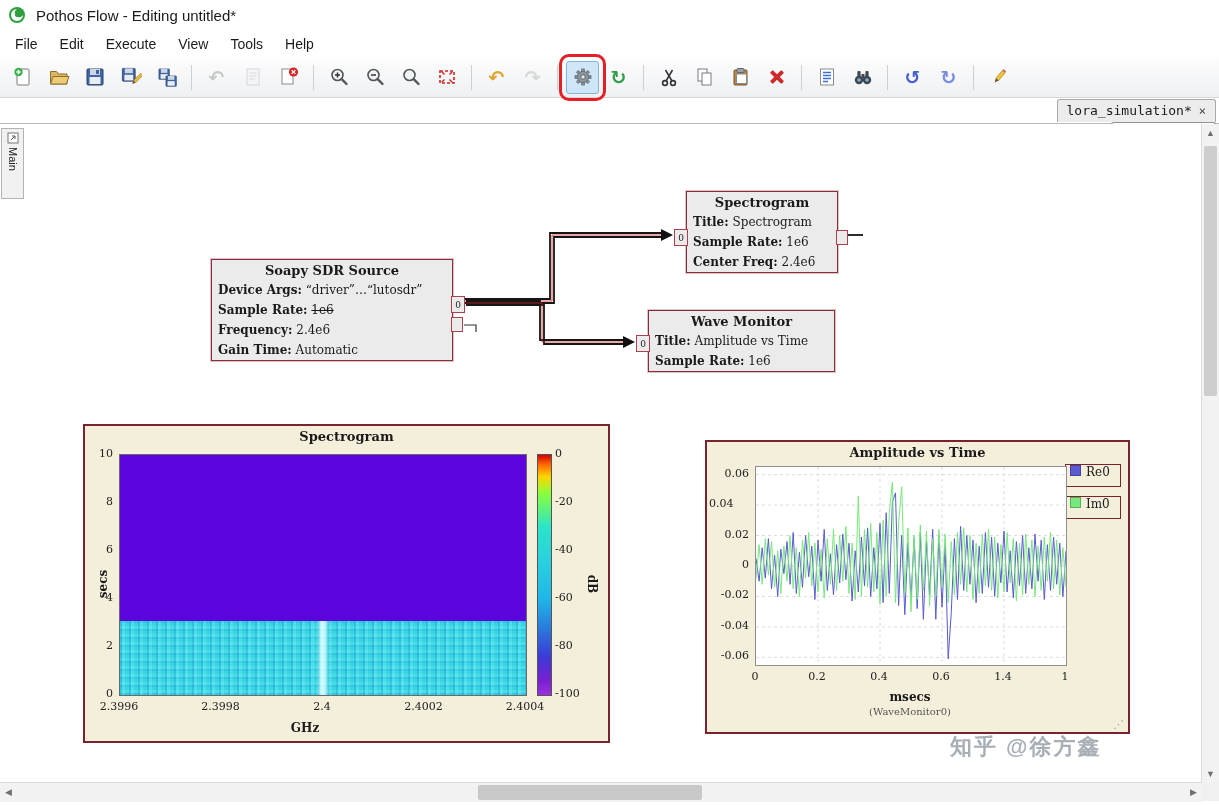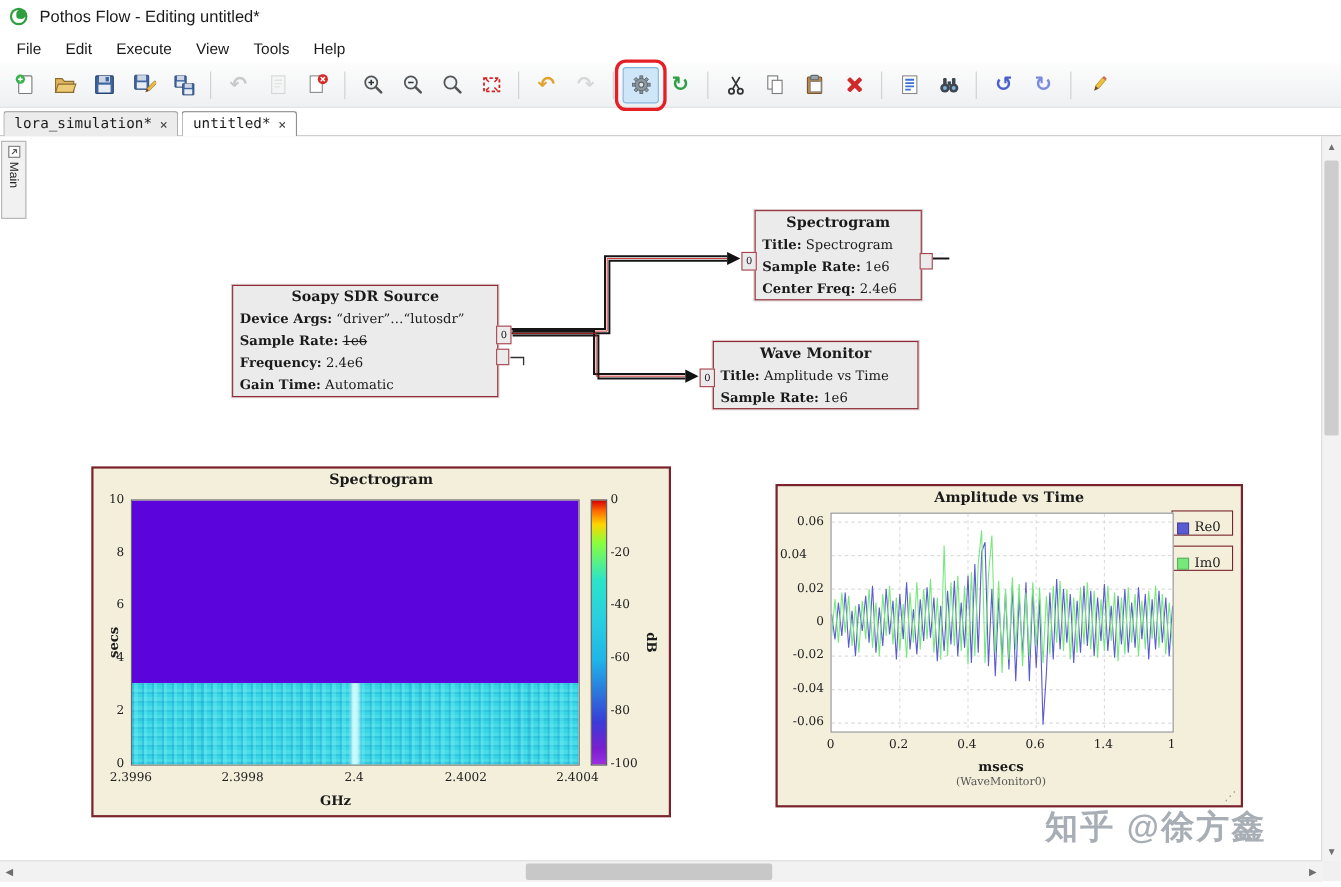--- a/index.html
+++ b/index.html
@@ -14,21 +14,21 @@
   .toolbar{height:40px;border-bottom:1px solid #d6d6d6;background:linear-gradient(#fdfdfd,#eef0f2);
     display:flex;align-items:center;padding:0 6px;gap:3px;}
   .tbtn{width:31px;height:31px;display:flex;align-items:center;justify-content:center;border-radius:3px;border:1px solid transparent;}
   .tbtn.disabled{opacity:.5;}
   .tbtn.active{background:#cfe6f8;border:1px solid #85b6e0;}
   .tbtn.annotated{outline:3px solid #e41f25;outline-offset:4px;}
   .tsep{width:1px;height:25px;background:#cfcfcf;margin:0 5px;}
   .glyph{font-size:19px;font-weight:bold;line-height:1;font-family:"DejaVu Sans",sans-serif;}
 
   
-  .tabbar{height:25px;border-bottom:1px solid #b8b8b8;display:flex;align-items:flex-end;padding-left:3px;background:#fff;}
+  .tabbar{height:25px;border-bottom:1px solid #b8b8b8;display:flex;align-items:flex-end;padding-left:3px;background:#fff;flex-direction:column;}
   .tab{font-family:"DejaVu Sans Mono",monospace;font-size:13px;display:flex;align-items:center;gap:7px;
     padding:3px 9px 4px 9px;border:1px solid #a8a8a8;border-bottom:none;border-radius:3px 3px 0 0;
     background:#ececec;margin-right:3px;position:relative;top:1px;}
   .tab.active{background:#fff;border-color:#8f8f8f;}
   .tab-close{font-size:12px;color:#444;cursor:default;}
 
   
   .canvas{position:absolute;left:0;top:124px;width:1202px;height:658px;background:#fff;overflow:hidden;}
   .connections{position:absolute;left:0;top:0;}
   .wire{stroke:#151515;stroke-width:1.8;fill:none;}
@@ -66,33 +66,33 @@
       repeating-linear-gradient(90deg,rgba(8,118,200,.22) 0 2px,rgba(130,245,252,.28) 2px 5px,rgba(60,200,230,0) 5px 9px),
       repeating-linear-gradient(0deg,rgba(18,138,208,.18) 0 2px,rgba(170,250,255,.15) 2px 5px,transparent 5px 8px);}
   .colorbar{position:absolute;left:452px;top:28px;width:13px;height:240px;border:1px solid #555;
     background:linear-gradient(180deg,#d40000 0%,#ff6a00 4%,#ffd400 9%,#8aff3c 16%,#2be4c8 30%,
       #29cfe0 45%,#1fb6e8 60%,#2a7bdc 72%,#3b3bd8 84%,#7a1fd0 94%,#9b30e0 100%);}
 
   
   .amp-plot{position:absolute;left:48px;top:24px;width:310px;height:198px;background:#fff;border:1px solid #8f8f8f;}
   .legend{position:absolute;right:7px;top:22px;display:flex;flex-direction:column;gap:9px;}
   .legend-entry{width:50px;height:21px;border:1px solid #7a232e;background:#f3efdb;display:flex;
-    align-items:flex-end;gap:5px;padding-left:4px;font:12px "DejaVu Serif",serif;}
+    align-items:flex-start;gap:5px;padding-left:4px;font:12px "DejaVu Serif",serif;}
   .legend-swatch{width:9px;height:9px;display:inline-block;border:1px solid rgba(0,0,0,.25);}
   .grip{position:absolute;right:3px;bottom:2px;width:12px;height:12px;color:#9a9a9a;font-size:11px;line-height:12px;}
 
   
   .vscroll{position:absolute;right:0;top:124px;width:17px;height:658px;background:#f2f2f2;border-left:1px solid #dcdcdc;}
   .hscroll{position:absolute;left:0;top:782px;width:1202px;height:19px;background:#f2f2f2;border-top:1px solid #dcdcdc;}
   .corner{position:absolute;right:0;top:782px;width:17px;height:19px;background:#f0f0f0;}
   .sb-arrow{position:absolute;color:#6f6f6f;font-size:9px;width:17px;height:17px;display:flex;align-items:center;justify-content:center;}
   .vthumb{position:absolute;left:2px;right:2px;top:22px;height:250px;background:#cdcdcd;border-radius:2px;}
   .hthumb{position:absolute;top:2px;bottom:2px;left:478px;width:224px;background:#c8c8c8;border-radius:2px;}
 
-  .watermark{position:absolute;left:950px;top:608px;font-size:30px;font-weight:600;color:#a7aeb5;
+  .watermark{position:absolute;left:950px;top:608px;font-size:22px;font-weight:600;color:#a7aeb5;
     letter-spacing:2px;text-shadow:0 1px 0 #fff;}
 </style>
 </head>
 <body>
 
 <div class="titlebar">
   <svg width="18" height="18" viewBox="0 0 18 18">
     <circle cx="9" cy="9" r="8" fill="#2e9e3f"></circle>
     <path d="M9 3 a6 6 0 1 0 6 6 a4.4 4.4 0 1 1 -6 -6z" fill="#fff"></path>
     <circle cx="9" cy="9" r="2" fill="#2e9e3f"></circle>

